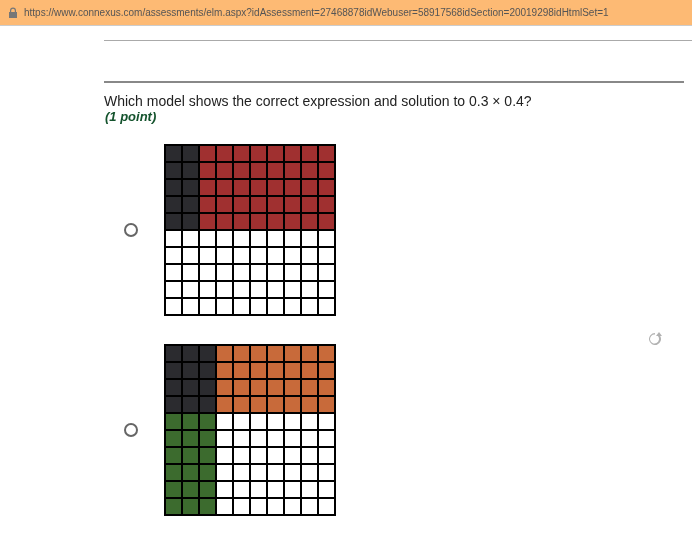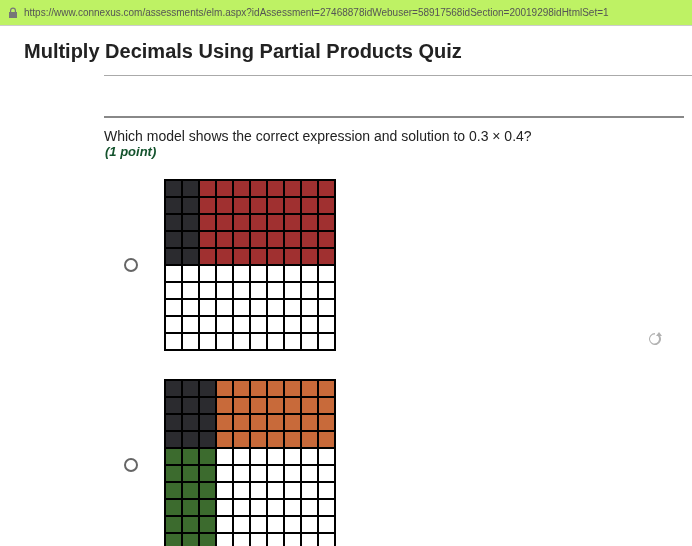--- a/index.html
+++ b/index.html
@@ -6,21 +6,21 @@
   body {
     margin: 0;
     font-family: Arial, Helvetica, sans-serif;
     background: #fff;
     width: 692px;
     height: 546px;
     overflow: hidden;
   }
   .url-bar {
     height: 26px;
-    background: #bef264;
+    background: #fdba74;
     border-bottom: 1px solid #ccc;
     display: flex;
     align-items: center;
     padding: 0 8px;
     font-size: 10px;
     color: #555;
     gap: 6px;
   }
   .lock-icon svg { display: block; }
   .page {
@@ -104,21 +104,20 @@
 <div class="url-bar">
   <span class="lock-icon">
     <svg width="10" height="12" viewBox="0 0 10 12">
         <path d="M2 5V3.5a3 3 0 016 0V5h1v6H1V5h1zm1.2 0h3.6V3.5a1.8 1.8 0 10-3.6 0V5z" fill="#777"></path>
       </svg>
   </span>
   <span>https://www.connexus.com/assessments/elm.aspx?idAssessment=27468878idWebuser=58917568idSection=20019298idHtmlSet=1</span>
 </div>
 
 <div class="page">
-  <h1 class="page-title">Multiply Decimals Using Partial Products Quiz</h1>
   <hr class="hr-long">
 
   <div class="content">
     <hr class="hr-q">
     <p class="question-text">Which model shows the correct expression and solution to 0.3 × 0.4?</p>
     <p class="points">(1 point)</p>
 
     <div id="options-container">
         <div class="answer-row">
           <div class="radio"></div>

